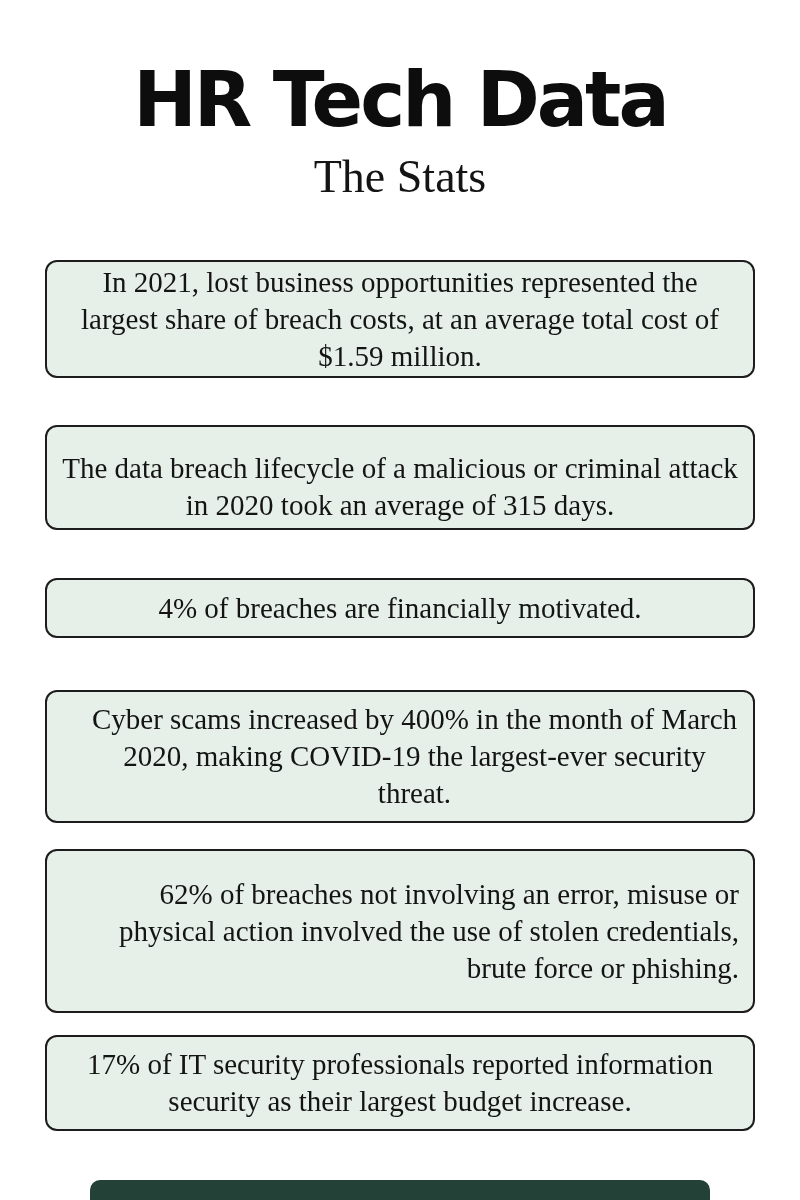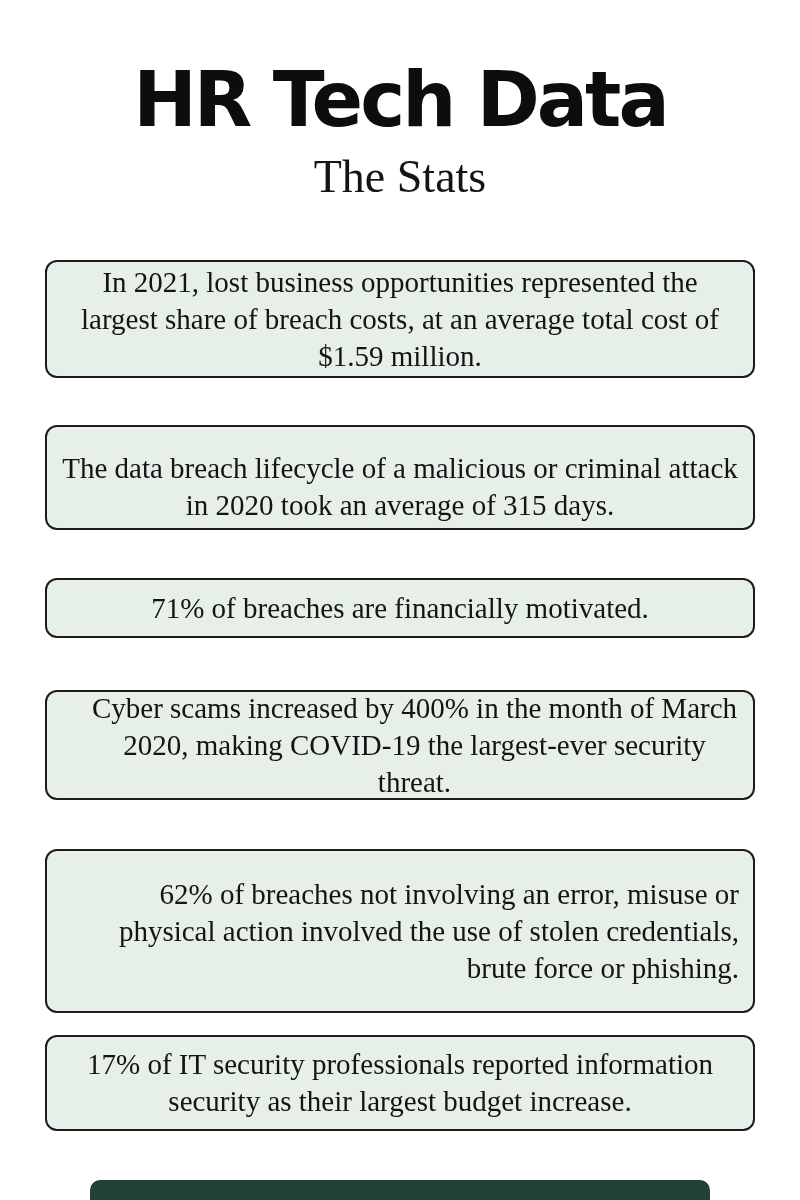--- a/index.html
+++ b/index.html
@@ -55,21 +55,21 @@
     justify-content: center;
     text-align: center;
     padding: 4px 14px;
     color: var(--text, #141414);
     font-size: 29px;
     line-height: 37px;
   }
   .box-1 { top: 260px; height: 118px; }
   .box-2 { top: 425px; height: 105px; align-items: flex-end; }
   .box-3 { top: 578px; height: 60px;  }
-  .box-4 { top: 690px; height: 110px; padding-left: 43px; }
+  .box-4 { top: 690px; height: 133px; padding-left: 43px; }
   .box-5 { top: 849px; height: 164px; text-align: right; }
   .box-6 { top: 1035px; height: 96px; }
   .footer-bar {
     position: absolute;
     top: 1180px;
     left: 90px;
     width: 620px;
     height: 24px;
     background: var(--footer-bar, #234137);
     border-radius: 10px 10px 0 0;
@@ -86,21 +86,21 @@
 
   <div class="stat-box box-1">
     <span>In 2021, lost business opportunities represented the largest share of breach costs, at an average total cost of $1.59 million.</span>
   </div>
 
   <div class="stat-box box-2">
     <span>The data breach lifecycle of a malicious or criminal attack in 2020 took an average of 315 days.</span>
   </div>
 
   <div class="stat-box box-3">
-    <span>71% of breaches are financially motivated.</span>
+    <span>4% of breaches are financially motivated.</span>
   </div>
 
   <div class="stat-box box-4">
     <span>Cyber scams increased by 400% in the month of March 2020, making COVID-19 the largest-ever security threat.</span>
   </div>
 
   <div class="stat-box box-5">
     <span>62% of breaches not involving an error, misuse or physical action involved the use of stolen credentials, brute force or phishing.</span>
   </div>
 

